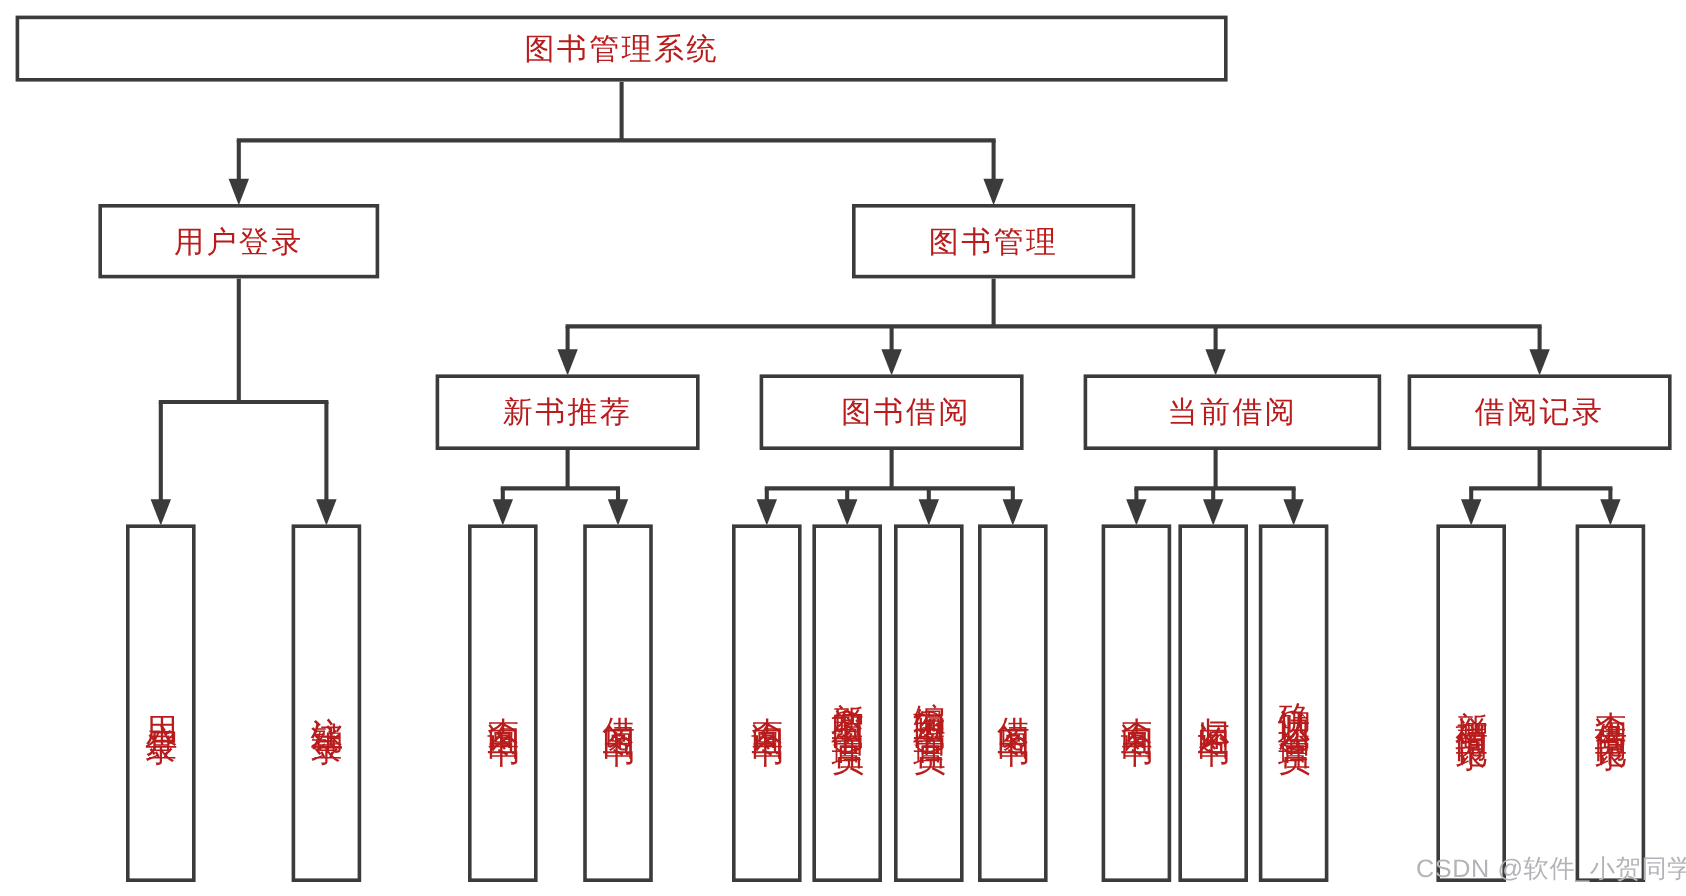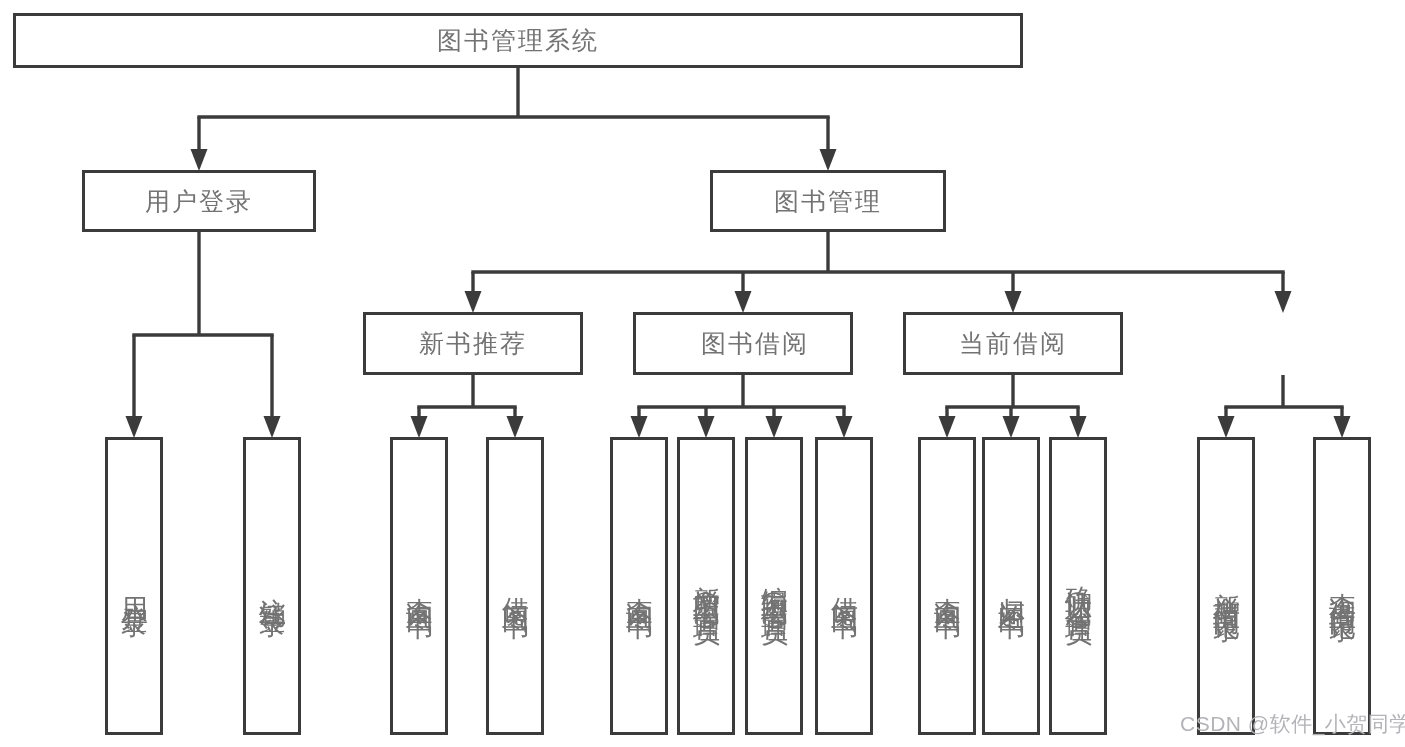--- a/index.html
+++ b/index.html
@@ -18,21 +18,21 @@
     pointer-events: none;
   }
   .box {
     position: absolute;
     box-sizing: border-box;
     border: 3px solid #3b3b3b;
     background: #ffffff;
     display: flex;
     align-items: center;
     justify-content: center;
-    color: #737373;
+    color: #b91c1c;
   }
   .hbox {
     font-size: 25px;
     letter-spacing: 2px;
     white-space: nowrap;
   }
   .vbox .vtext {
     writing-mode: vertical-rl;
     text-orientation: mixed;
     font-size: 27px;
@@ -121,22 +121,25 @@
   <div class="box hbox" style="left:363px; top:312px; width:220px; height:63px;">
     <span>新书推荐</span>
   </div>
 
   <div class="box hbox" style="left:710px; top:170px; width:236px; height:62px;">
     <span>图书管理</span>
   </div>
   <div class="box hbox" style="left:633px; top:312px; width:220px; height:63px;padding-left:24px;">
     <span>图书借阅</span>
   </div>
-  <div class="box hbox" style="left:903px; top:312px; width:220px; height:63px;">
+  <div class="box hbox" style="left:903px; top:312px; width:248px; height:63px;">
     <span>当前借阅</span>
+  </div>
+  <div class="box hbox" style="left:1173px; top:312px; width:220px; height:63px;">
+    <span>借阅记录</span>
   </div>
 
   <div class="box vbox" style="left:105px; top:437px; width:58px; height:298px;">
     <span class="vtext">用户登录</span>
   </div>
   <div class="box vbox" style="left:243px; top:437px; width:58px; height:298px;">
     <span class="vtext">注销登录</span>
   </div>
 
   <div class="box vbox" style="left:390px; top:437px; width:58px; height:298px;">

